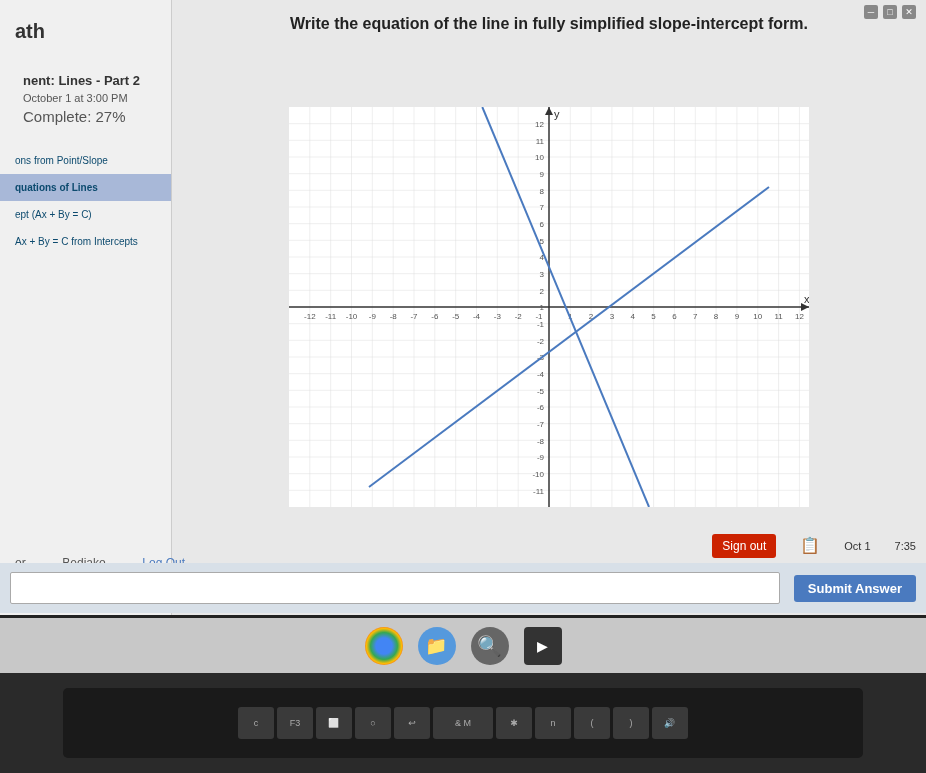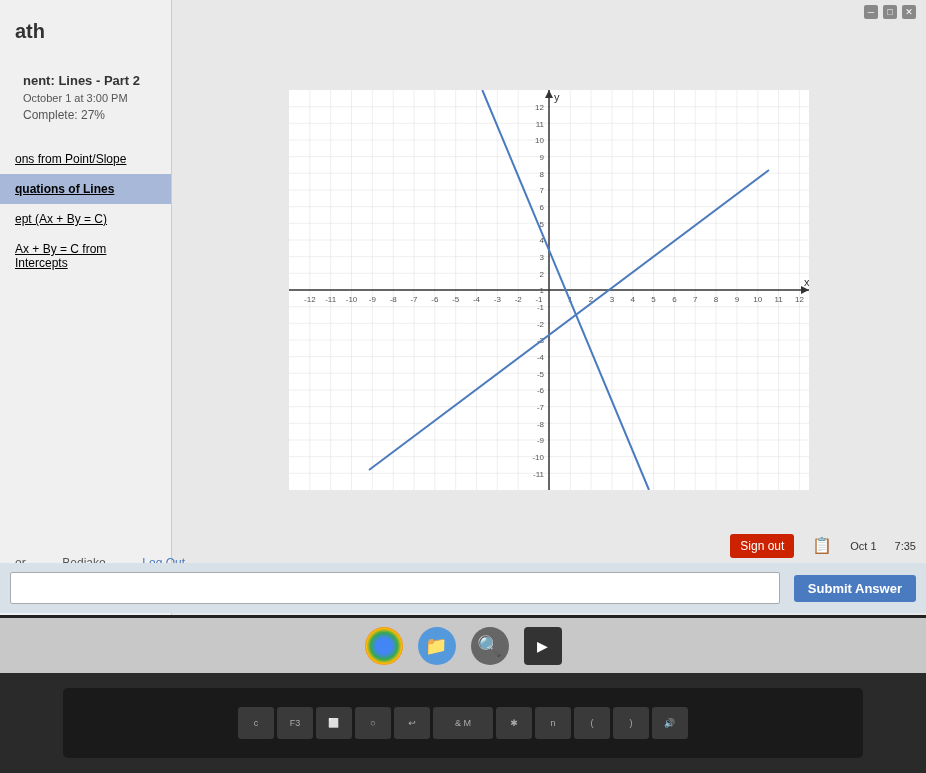--- a/index.html
+++ b/index.html
@@ -53,30 +53,29 @@
     }
 
     .sidebar-assignment .due {
       color: #555;
       font-size: 11px;
       margin-bottom: 4px;
     }
 
     .sidebar-assignment .complete {
       color: #555;
-      font-size: 12px;
+      font-size: 15px;
       margin-bottom: 12px;
     }
 
     .sidebar-nav-item {
       padding: 8px 15px;
-      font-size: 12px;
-      color: #000000;
+      font-size: 10px;
+      color: #0c4a6e;
       cursor: pointer;
-      text-decoration: underline;
     }
 
     .sidebar-nav-item.active {
       background: #a8b8d8;
       font-weight: bold;
     }
 
     .sidebar-bottom {
       position: absolute;
       bottom: 40px;
@@ -212,21 +211,21 @@
     .taskbar-icon.media { background: #444; color: white; }
 
     
     .system-tray {
       position: absolute;
       bottom: 100px;
       right: 10px;
       height: 55px;
       display: flex;
       align-items: center;
-      gap: 18px;
+      gap: 24px;
       font-size: 12px;
       color: #333;
       justify-content: center;
     }
 
     .sign-out-btn {
       background: #cc2200;
       color: white;
       border: none;
       padding: 5px 10px;
@@ -356,20 +355,21 @@
   </div>
 
   <div class="main-content">
 
     <div class="window-controls">
       <div class="win-btn">─</div>
       <div class="win-btn">□</div>
       <div class="win-btn">✕</div>
     </div>
 
+    <div class="problem-title">Write the equation of the line in fully simplified slope-intercept form.</div>
 
     <div class="graph-container">
       <svg class="graph-svg" viewBox="0 0 520 400" xmlns="http://www.w3.org/2000/svg">
 
         <rect width="520" height="400" fill="white"></rect>
 
         <g stroke="#ddd" stroke-width="0.5">
 
           <line x1="20.8" y1="0" x2="20.8" y2="400"></line>
           <line x1="41.7" y1="0" x2="41.7" y2="400"></line>

